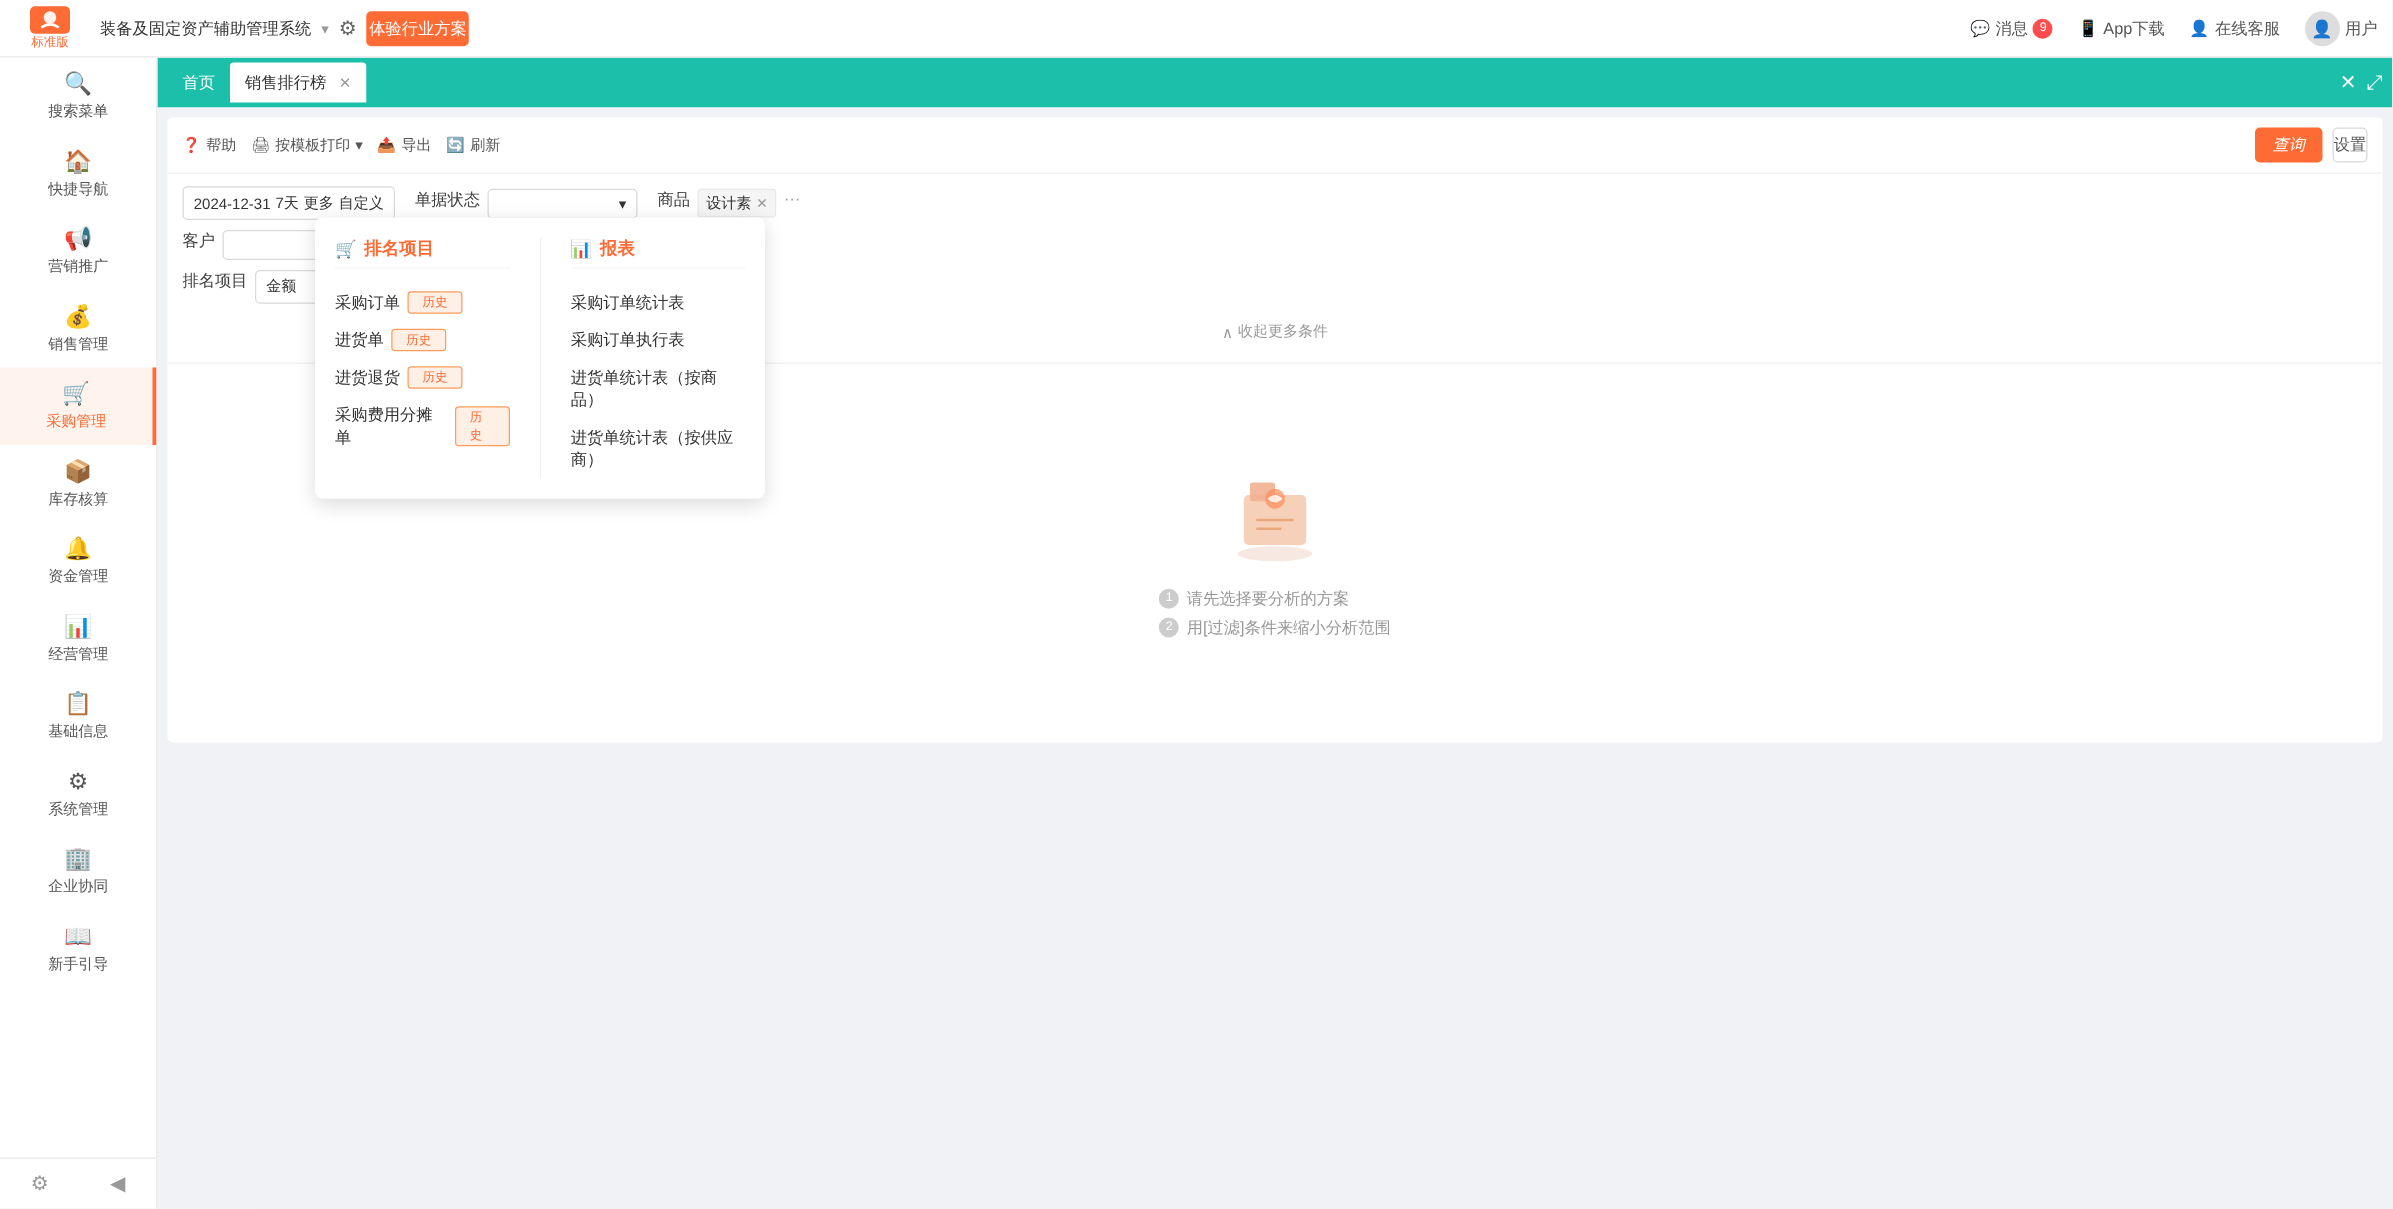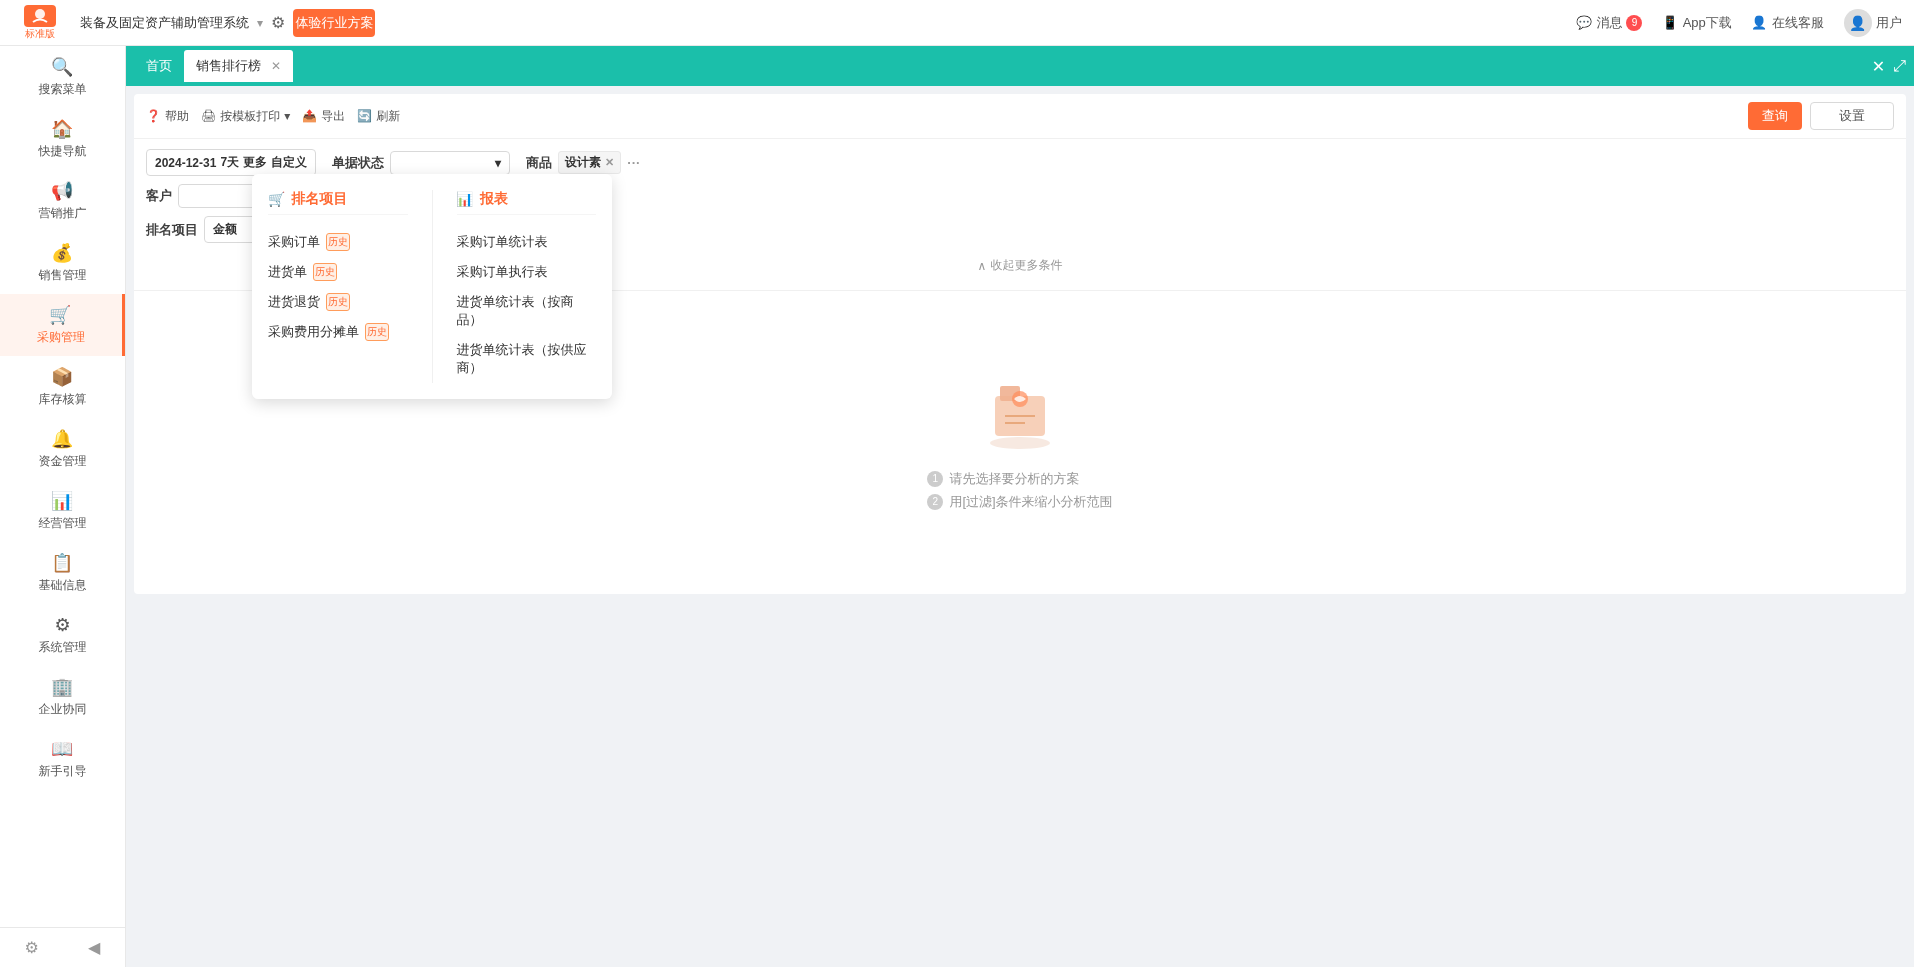--- a/index.html
+++ b/index.html
@@ -42,27 +42,27 @@
     .tab.active { background: #fff; color: #333; }
     .tab.home { color: #fff; }
     .tab-close { font-size: 12px; color: #999; cursor: pointer; margin-left: 4px; }
     .tab-bar-right { margin-left: auto; display: flex; align-items: center; gap: 8px; }
     .tab-action-btn { background: none; border: none; cursor: pointer; color: #fff; font-size: 16px; }
 
     
     .content-panel { background: #fff; margin: 8px; border-radius: 4px; padding: 0; overflow: hidden; }
     .panel-toolbar { display: flex; align-items: center; padding: 8px 12px; border-bottom: 1px solid #f0f0f0; gap: 12px; flex-wrap: wrap; }
     .toolbar-btn { display: flex; align-items: center; gap: 4px; background: none; border: none; cursor: pointer; color: #555; font-size: 12px; }
-    .toolbar-btn-primary { background: #ff6b35; color: #fff; border: none; border-radius: 4px; padding: 4px 14px; cursor: pointer; font-size: 13px; }
-    .toolbar-btn-setting { background: none; border: 1px solid #d9d9d9; border-radius: 4px; padding: 4px 28px; cursor: pointer; font-size: 13px; color: #555; }
+    .toolbar-btn-primary { background: #ff6b35; color: #fff; border: none; border-radius: 4px; padding: 4px 14px; cursor: pointer; font-size: 13px; font-style: italic; }
+    .toolbar-btn-setting { background: none; border: 1px solid #d9d9d9; border-radius: 4px; padding: 4px 0; cursor: pointer; font-size: 13px; color: #555; }
 
     
     .filter-area { padding: 10px 12px; border-bottom: 1px solid #f0f0f0; }
     .filter-row { display: flex; align-items: center; gap: 16px; margin-bottom: 8px; flex-wrap: wrap; }
-    .filter-item { display: flex; align-items: center; gap: 6px; font-weight: bold; }
+    .filter-item { display: flex; gap: 6px; }
     .filter-label { color: #404040; font-size: 13px; white-space: nowrap; }
     .filter-select { border: 1px solid #d9d9d9; border-radius: 4px; padding: 4px 8px; font-size: 12px; color: #333; min-width: 120px; display: flex; align-items: center; justify-content: space-between; cursor: pointer; gap: 4px; }
     .filter-tag { background: #f5f5f5; border: 1px solid #e8e8e8; border-radius: 3px; padding: 2px 6px; font-size: 12px; color: #333; display: flex; align-items: center; gap: 4px; }
     .filter-tag .close { color: #999; cursor: pointer; font-size: 11px; }
     .filter-date-range { display: flex; align-items: center; gap: 4px; font-size: 12px; color: #333; border: 1px solid #d9d9d9; border-radius: 4px; padding: 4px 8px; }
     .collapse-btn { display: flex; align-items: center; justify-content: center; padding: 6px 0; color: #999; font-size: 12px; cursor: pointer; gap: 4px; }
 
     
     .empty-state { display: flex; flex-direction: column; align-items: center; justify-content: center; padding: 80px 0; gap: 16px; }
     .empty-icon { width: 100px; height: 80px; position: relative; }
@@ -70,21 +70,21 @@
     .empty-text p { display: flex; align-items: center; gap: 6px; }
     .step-num { width: 16px; height: 16px; border-radius: 50%; background: #ccc; color: #fff; font-size: 10px; display: flex; align-items: center; justify-content: center; flex-shrink: 0; }
 
     
     .dropdown-menu { position: absolute; top: 88px; left: 126px; background: #fff; box-shadow: 0 4px 16px rgba(0,0,0,0.15); border-radius: 6px; z-index: 1000; width: 360px; padding: 16px; }
     .dropdown-menu-cols { display: flex; gap: 20px; }
     .dropdown-col { flex: 1; }
     .dropdown-col-header { display: flex; align-items: center; gap: 6px; font-size: 14px; font-weight: 600; color: #ff6b35; margin-bottom: 12px; padding-bottom: 6px; border-bottom: 1px solid #f5f5f5; }
     .dropdown-col-header.reports { color: #ff6b35; }
     .dropdown-menu-item { display: flex; align-items: center; gap: 6px; padding: 6px 0; cursor: pointer; color: #333; font-size: 13px; }
-    .history-badge { background: #fff0e6; border: 1px solid #ff9c5b; color: #ff6b35; border-radius: 3px; font-size: 10px; padding: 1px 1px; }
+    .history-badge { background: #fff0e6; border: 1px solid #ff9c5b; color: #ff6b35; border-radius: 3px; font-size: 10px; padding: 1px 11px; }
     .divider-line { width: 1px; background: #f0f0f0; margin: 0 4px; }
   </style>
 </head>
 <body>
 
 <div class="app-container">
 
   <div class="top-bar">
     <div class="top-bar-left">
       <div class="logo">

